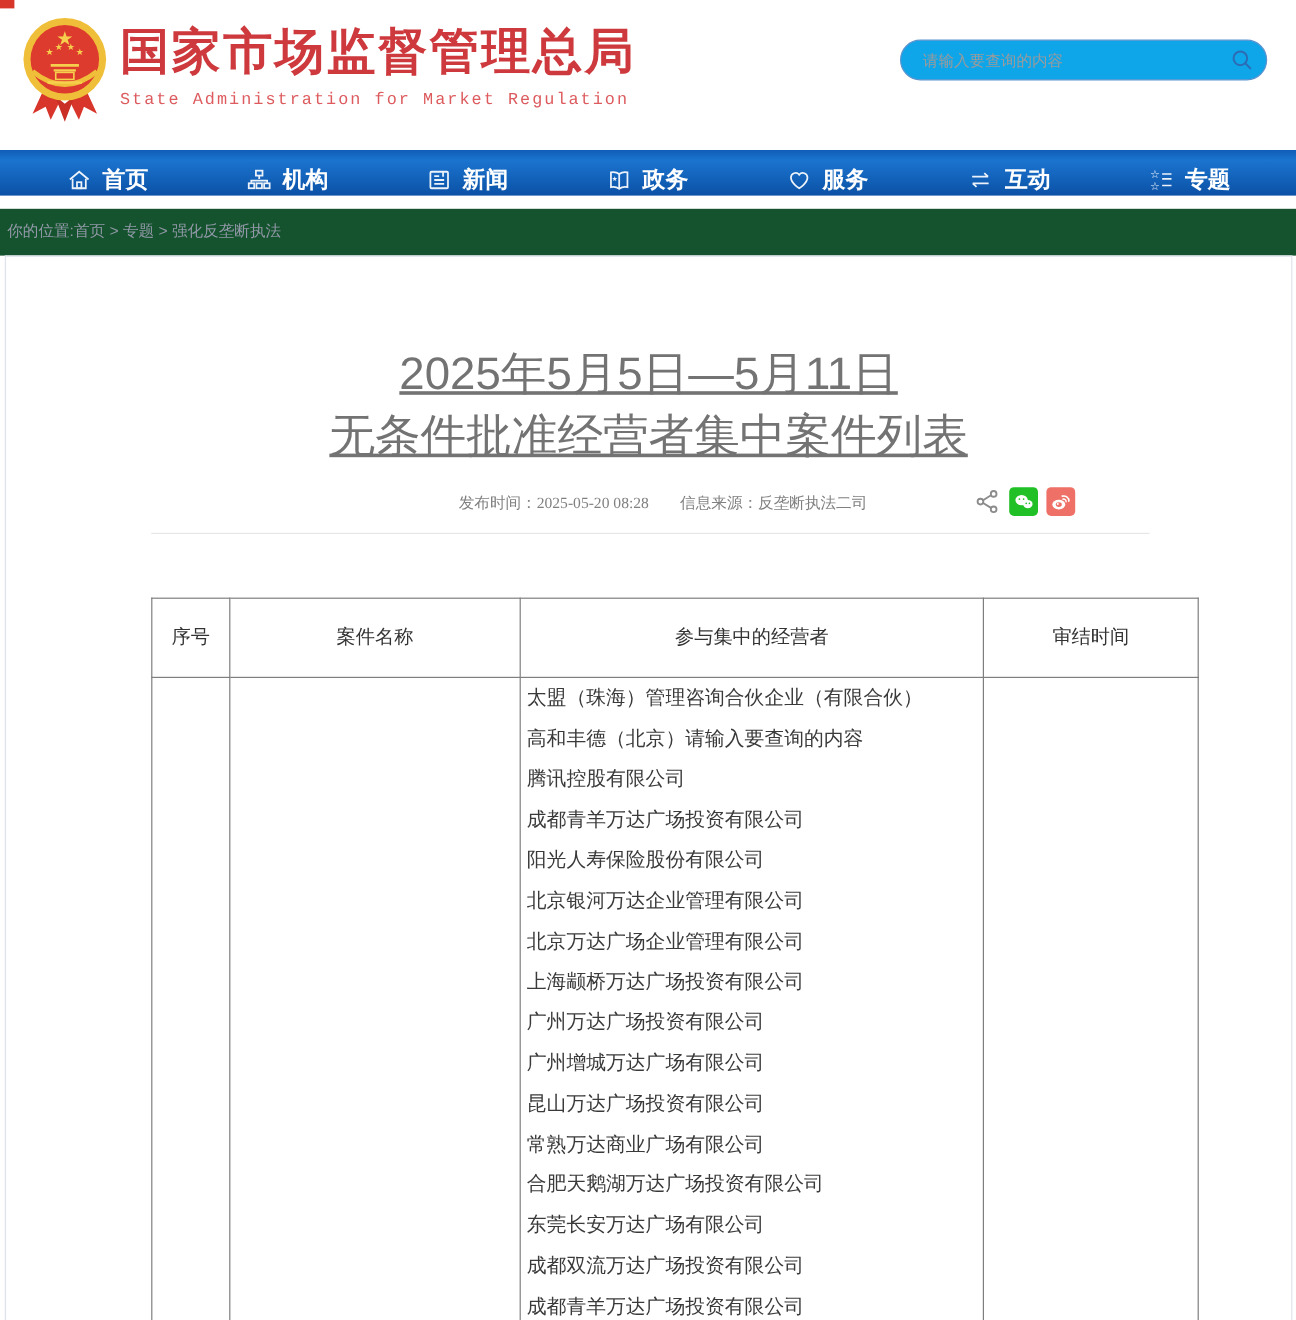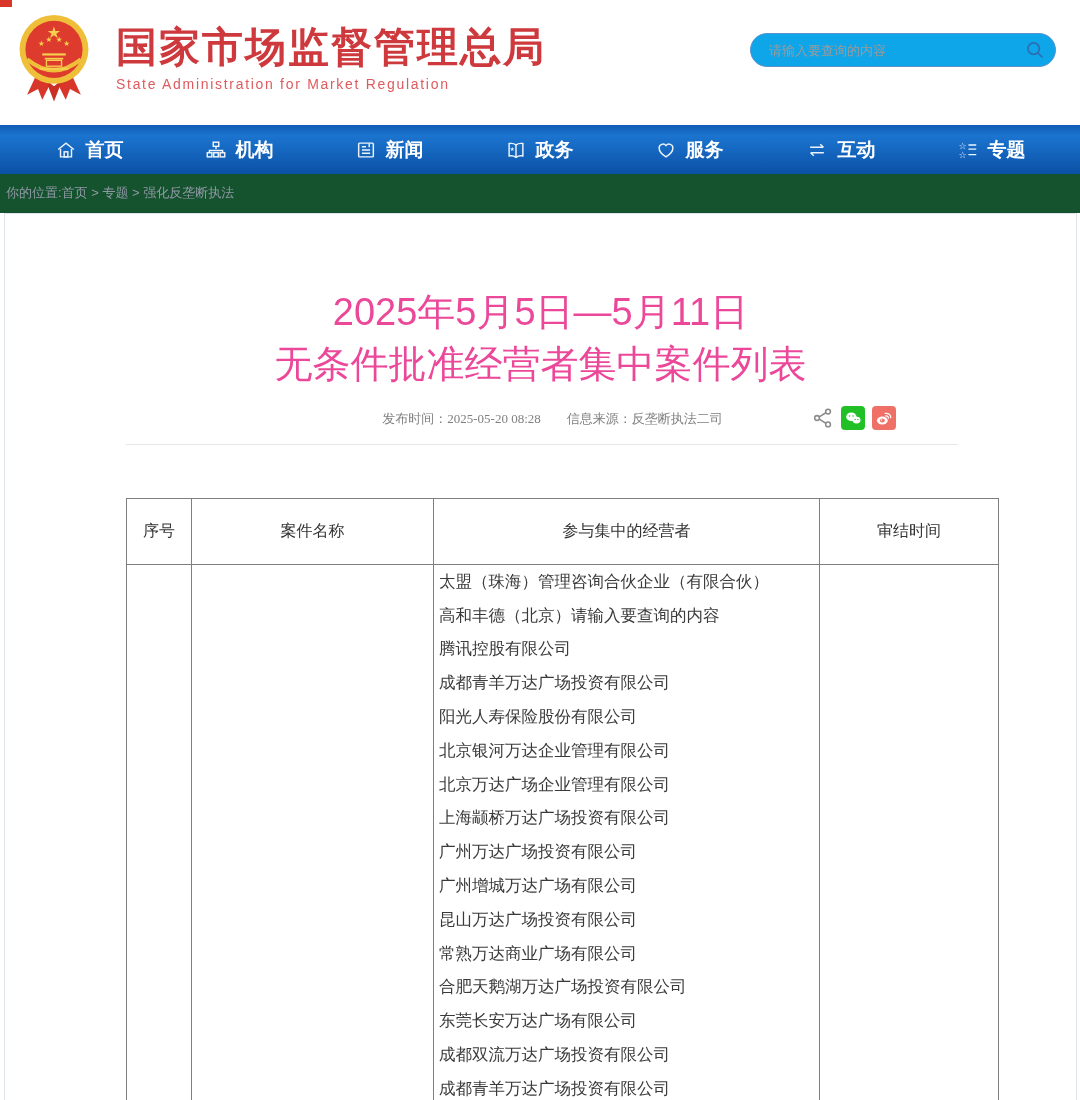--- a/index.html
+++ b/index.html
@@ -3,46 +3,46 @@
 <meta charset="utf-8">
 <style>
   * { margin:0; padding:0; box-sizing:border-box; }
   html,body { width:1080px; height:1100px; overflow:hidden; background:#fff;
     font-family:"Liberation Sans","DejaVu Sans",sans-serif; }
 
   
   .header { position:absolute; left:0; top:0; width:1080px; height:125px; background:#fff; }
   .corner-mark { position:absolute; left:0; top:0; width:12px; height:7px; background:#d8362b; }
   .logo { position:absolute; left:12px; top:6px; width:84px; height:112px; }
-  .brand { position:absolute; left:116px; top:24px; }
+  .brand { position:absolute; left:100px; top:24px;font-family:Liberation Mono, monospace; }
   .brand-cn { font-size:41px; font-weight:700; letter-spacing:2px; color:#ce393d; line-height:46px; }
   .brand-en { margin-top:6px; font-size:14px; letter-spacing:1.7px; color:#dd5b5e; }
   .searchbox { position:absolute; left:750px; top:33px; width:306px; height:34px;
     border:1px solid #5b93cf; border-radius:17px; background:#0ea5e9; display:flex; align-items:center; }
   .searchbox input { flex:1; border:none; outline:none; background:transparent;
     padding:0 8px 0 18px; font-size:13px; color:#333; }
   .searchbox input::placeholder { color:#9b9b9b; }
   .search-btn { width:40px; height:32px; display:flex; align-items:center; justify-content:center; cursor:pointer; }
 
   
-  .nav { position:absolute; left:0; top:125px; width:1080px; height:49px;
+  .nav { position:absolute; left:0; top:125px; width:1080px; height:38px;
     background:linear-gradient(180deg,#0f5cb5 0%,#1b74cf 22%,#0b51a6 100%); }
   .nav ul { list-style:none; height:49px; display:flex; justify-content:space-around; align-items:center; padding:0 14px; }
   .nav li { display:flex; align-items:center; gap:9px; color:#fff; font-size:19px; font-weight:700; cursor:pointer; }
   .nav svg { display:block; opacity:.92; }
 
   
   .crumbbar { position:absolute; left:0; top:174px; width:1080px; height:39px; background:#14532d; }
   .crumbbar span { display:inline-block; margin-left:6px; line-height:37px; font-size:13px; color:#9298a8; }
 
   
   .panel { position:absolute; left:4px; top:213px; width:1073px; height:900px;
     background:#fff; border:1px solid #dfe3ee; }
   .doc-title { position:absolute; left:0; top:72px; width:100%; text-align:center;
-    font-size:38px; line-height:52px; color:#ec4899; }
+    font-size:38px; line-height:52px; color:#737373;text-decoration:underline; }
   .meta { position:absolute; left:12px; top:190px; width:100%; height:30px;
     text-align:center; font-size:13px; color:#808080; line-height:30px; }
   .meta .val { font-family:"Liberation Serif","DejaVu Serif",serif; }
   .meta .gap { display:inline-block; width:26px; }
   .share { position:absolute; top:192px; right:180px; display:flex; align-items:center; gap:7px; }
   .share .sq { width:24px; height:24px; border-radius:4px; display:flex; align-items:center;
     justify-content:center; cursor:pointer; }
   .sq.wechat { background:#21c026; }
   .sq.weibo  { background:#ee7066; }
   .divider { position:absolute; left:121px; top:230px; width:832px; height:1px; background:#e7e7e7; }

